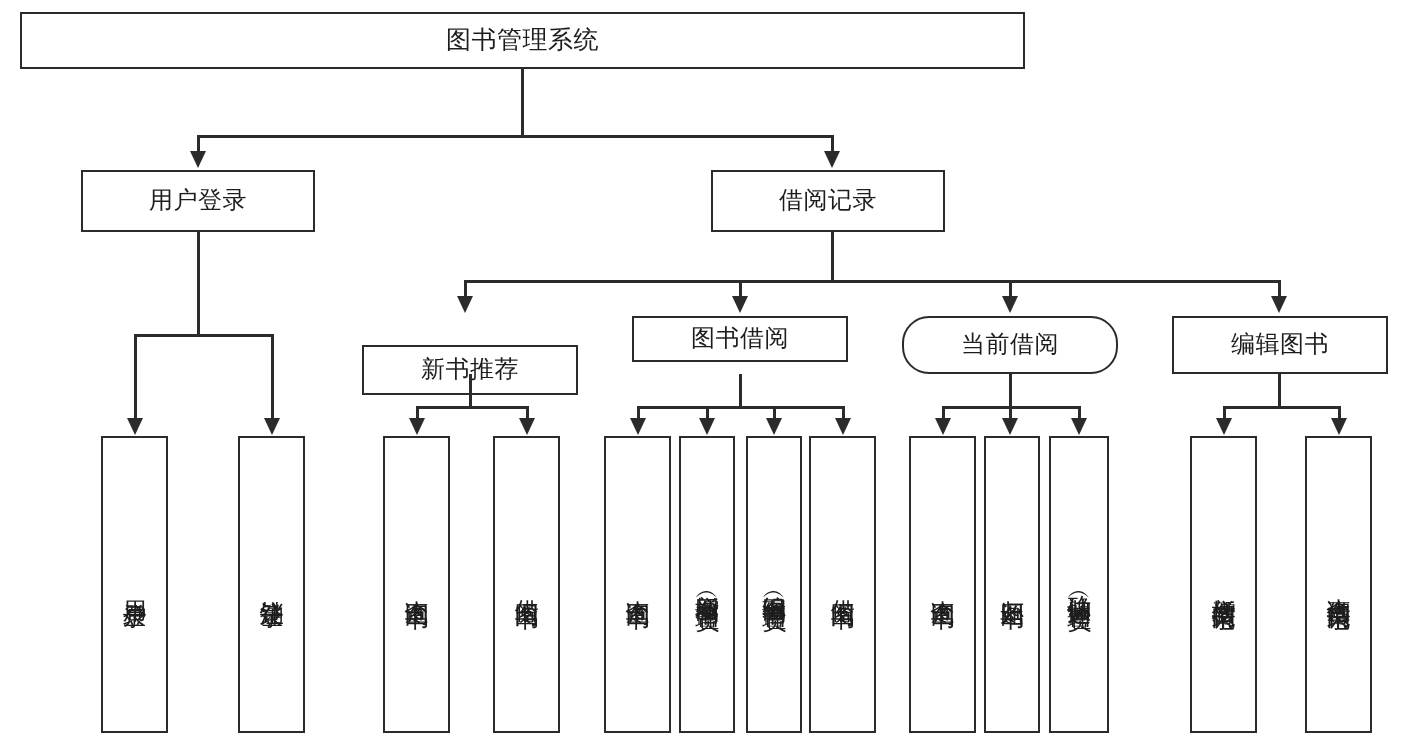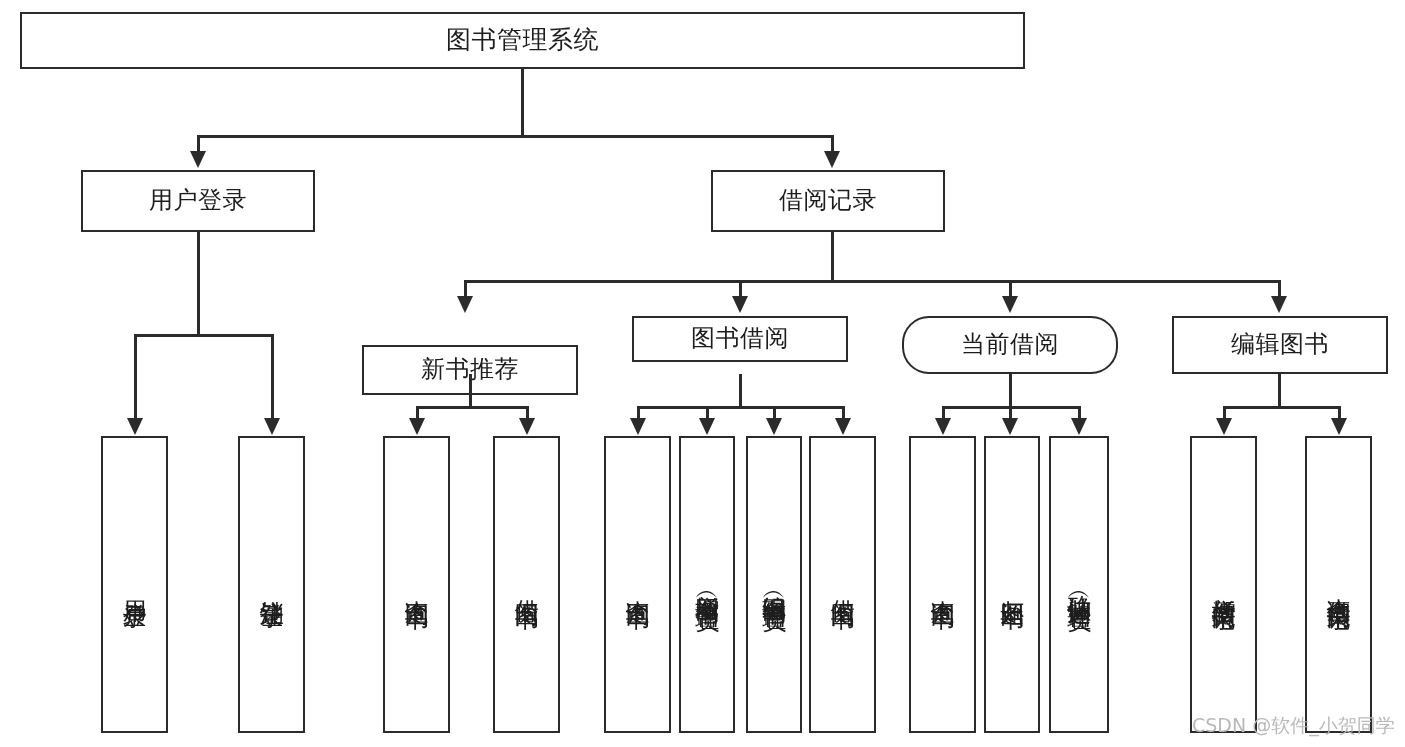--- a/index.html
+++ b/index.html
@@ -204,15 +204,14 @@
     <span class="label">确认归还（管理员）</span>
   </div>
 
   <div class="node v" style="left:1190px; top:436px; width:67px; height:297px;">
     <span class="label">新增借阅记录</span>
   </div>
   <div class="node v" style="left:1305px; top:436px; width:67px; height:297px;">
     <span class="label">查询借阅记录</span>
   </div>
 
-  <div id="watermark" style="left:1192px; top:713px;">CSDN @软件_小贺同学</div>
 
 </div>
 
 </body></html>

